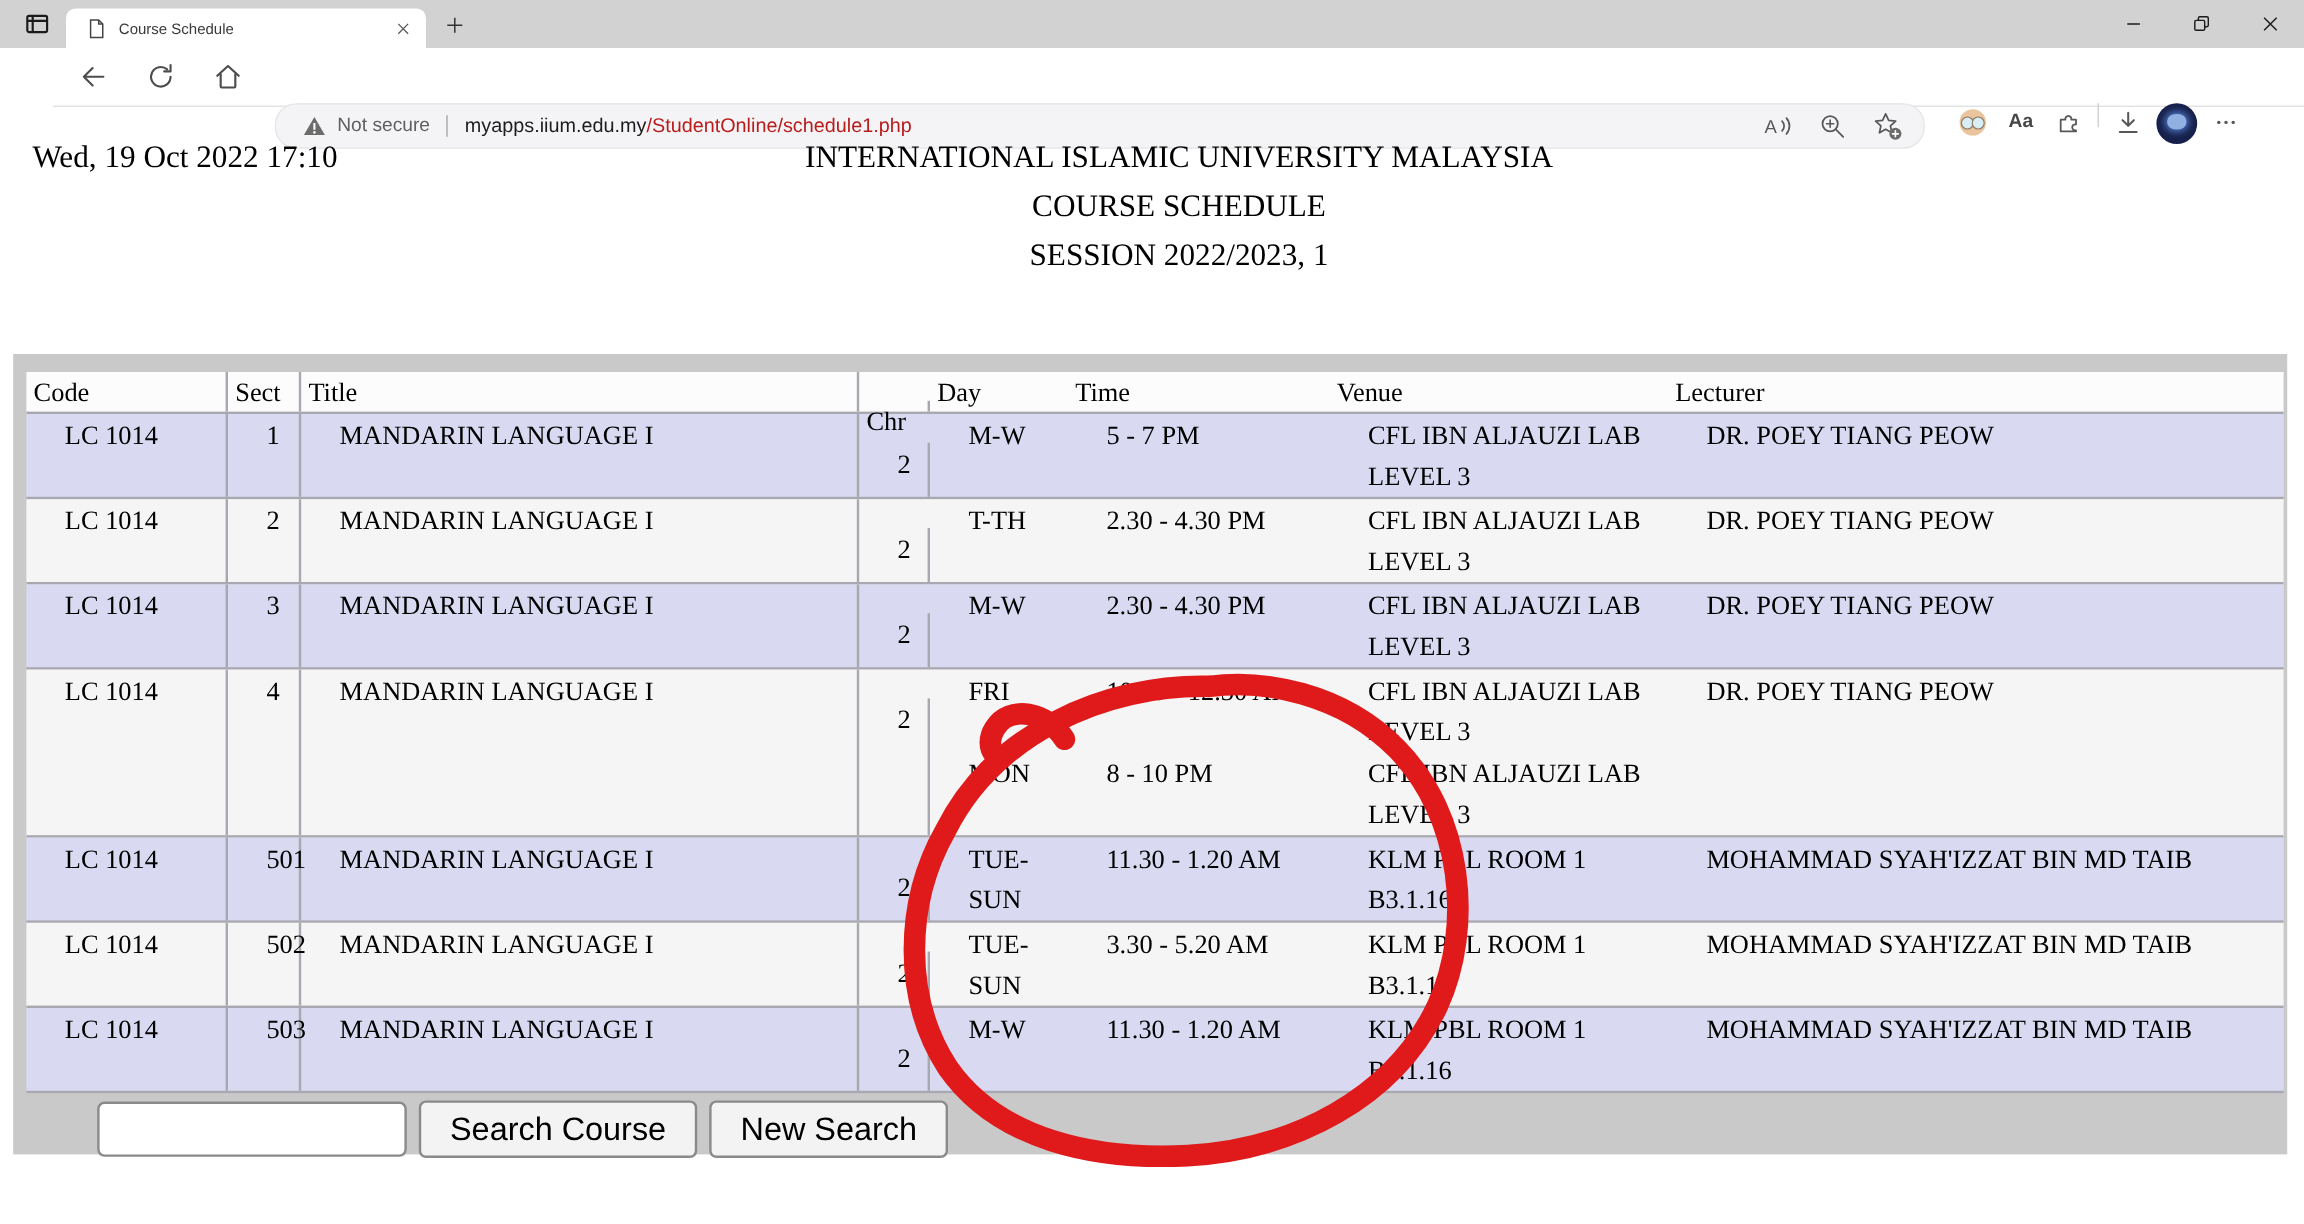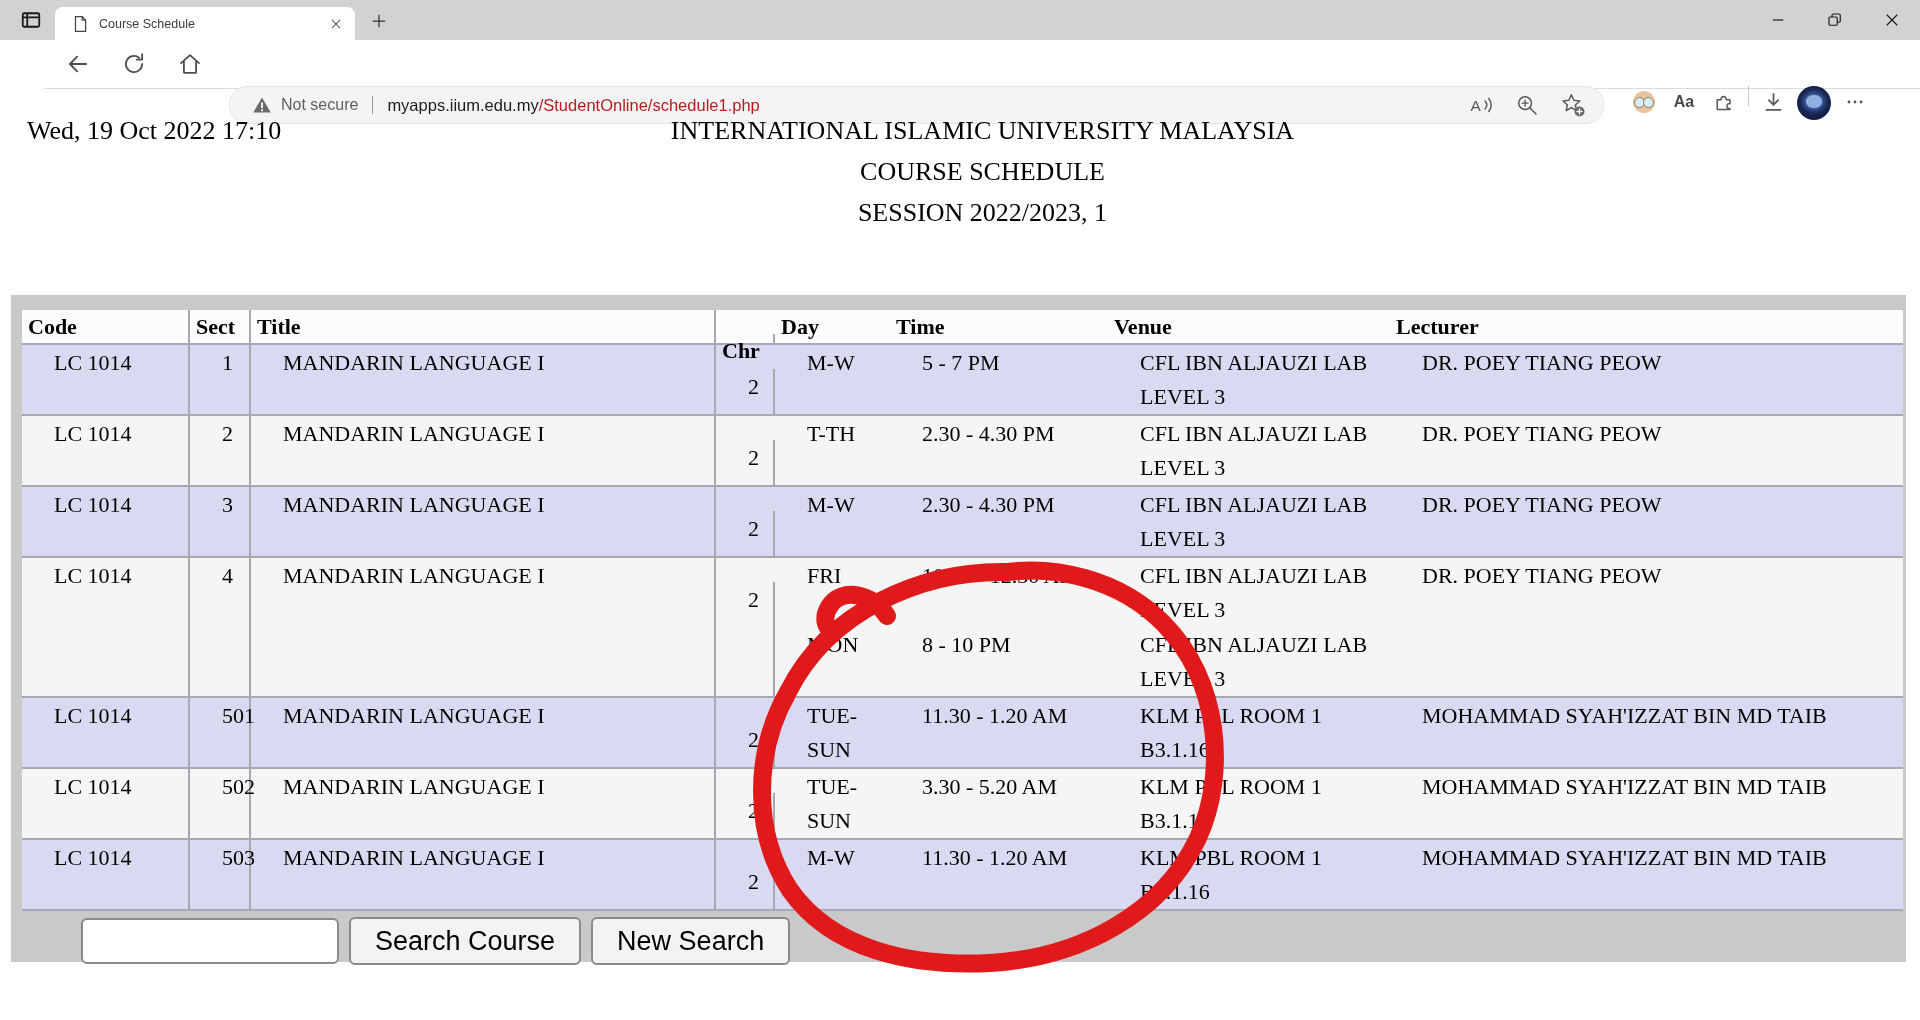--- a/index.html
+++ b/index.html
@@ -38,21 +38,21 @@
   .profile-btn .ph{position:absolute;left:9px;top:9px;width:16px;height:13px;border-radius:45%;background:#8fb0e0;box-shadow:0 0 6px 2px #4f79c8;}
 
   
   .page-serif{font-family:"Liberation Serif","DejaVu Serif",serif;color:#000;}
   .date-line{position:absolute;left:27px;top:116px;font-size:26px;}
   .page-titles{position:absolute;left:0;top:110px;width:1920px;padding-left:45px;box-sizing:border-box;text-align:center;font-size:26px;line-height:41px;}
 
   .panel{position:absolute;left:11px;top:295px;width:1895px;height:667px;background:var(--panel-bg,#c9c9c9);box-sizing:border-box;padding:15px 0 0 11px;}
   .ctable{width:1881px;font-family:"Liberation Serif","DejaVu Serif",serif;font-size:22px;line-height:34px;color:#000;}
   .trow,.thead-row{display:flex;align-items:stretch;border-bottom:2px solid var(--grid-line,#a8a8b0);}
-  .thead-row{background:var(--header-row-bg,#fcfcfc);font-weight:bold;height:33px;line-height:33px;}
+  .thead-row{background:var(--header-row-bg,#fcfcfc);font-weight:normal;height:33px;line-height:33px;}
   .trow{background:var(--row-bg,#f5f5f5);}
   .trow.alt{background:var(--row-alt-bg,#d9d9f1);}
   .c{box-sizing:border-box;padding-left:6px;flex:0 0 auto;}
   .c-code{width:168px;border-right:2px solid var(--grid-line,#a8a8b0);}
   .c-sect{width:61px;border-right:2px solid var(--grid-line,#a8a8b0);}
   .c-title{width:465px;border-right:2px solid var(--grid-line,#a8a8b0);}
   .c-chr{width:59px;border-right:2px solid var(--grid-line,#a8a8b0);margin-top:24px;}
   .c-day{width:115px;}
   .c-time{width:218px;}
   .c-venue{width:282px;}

